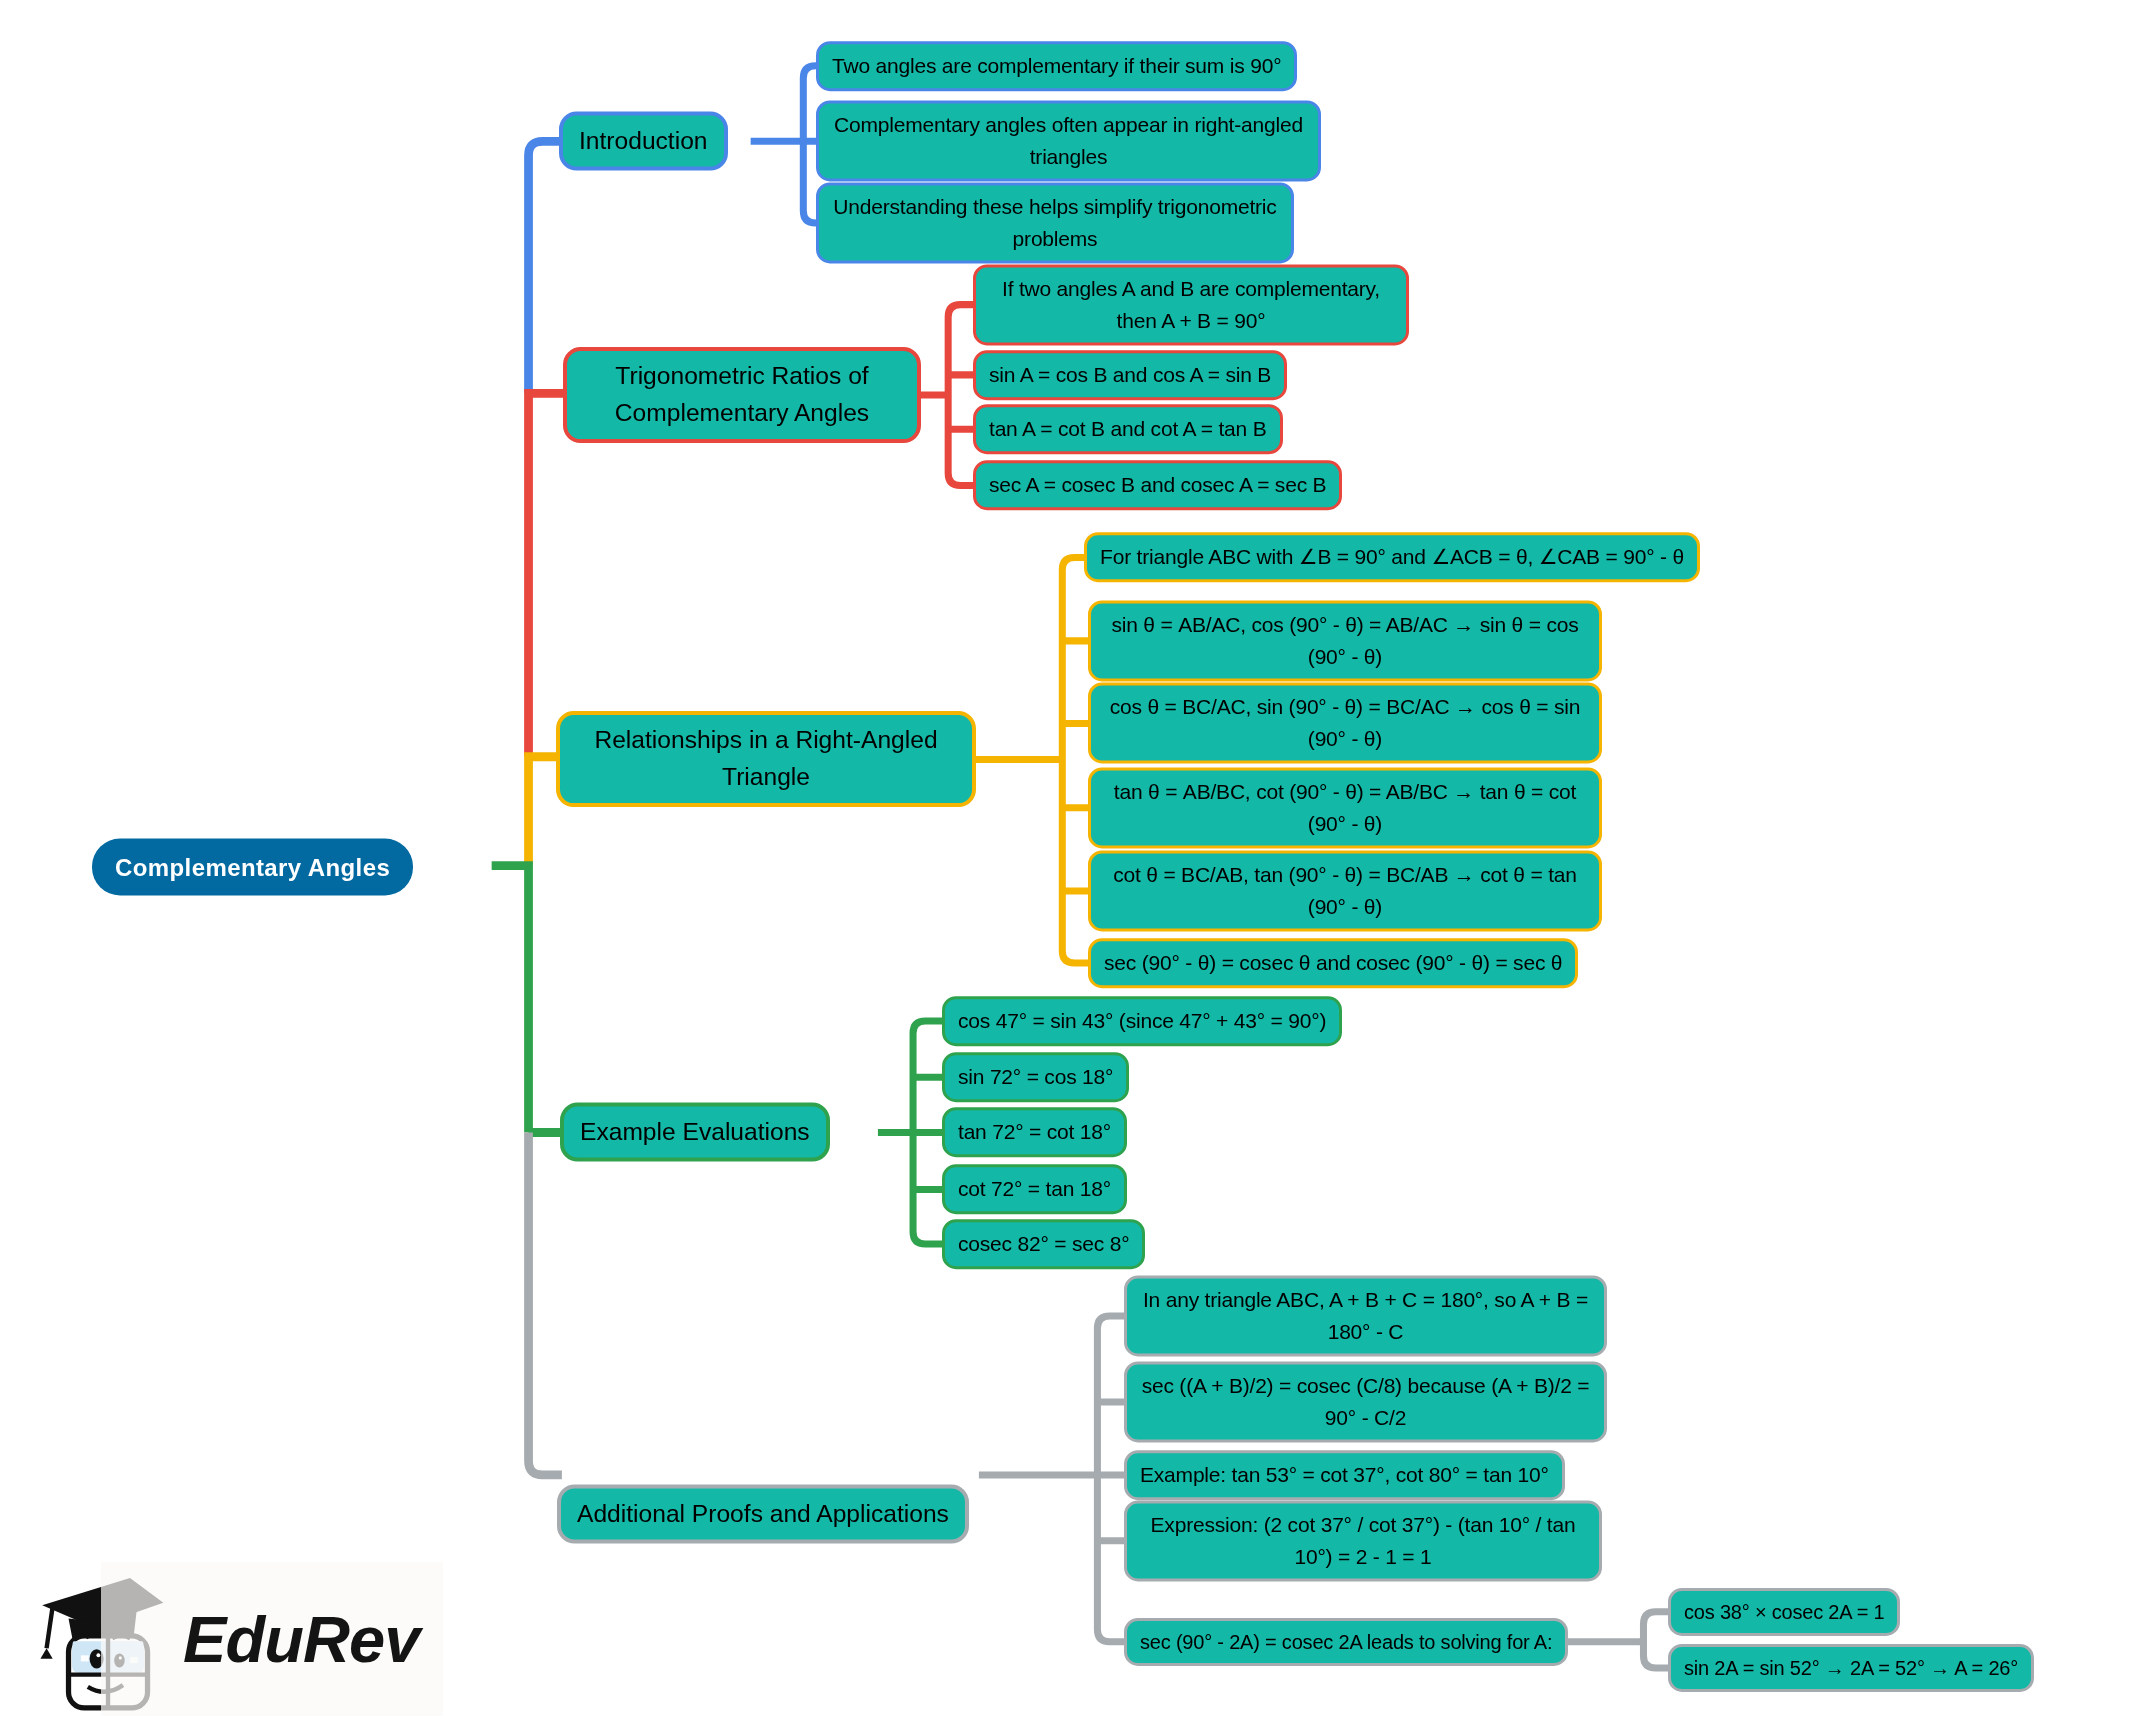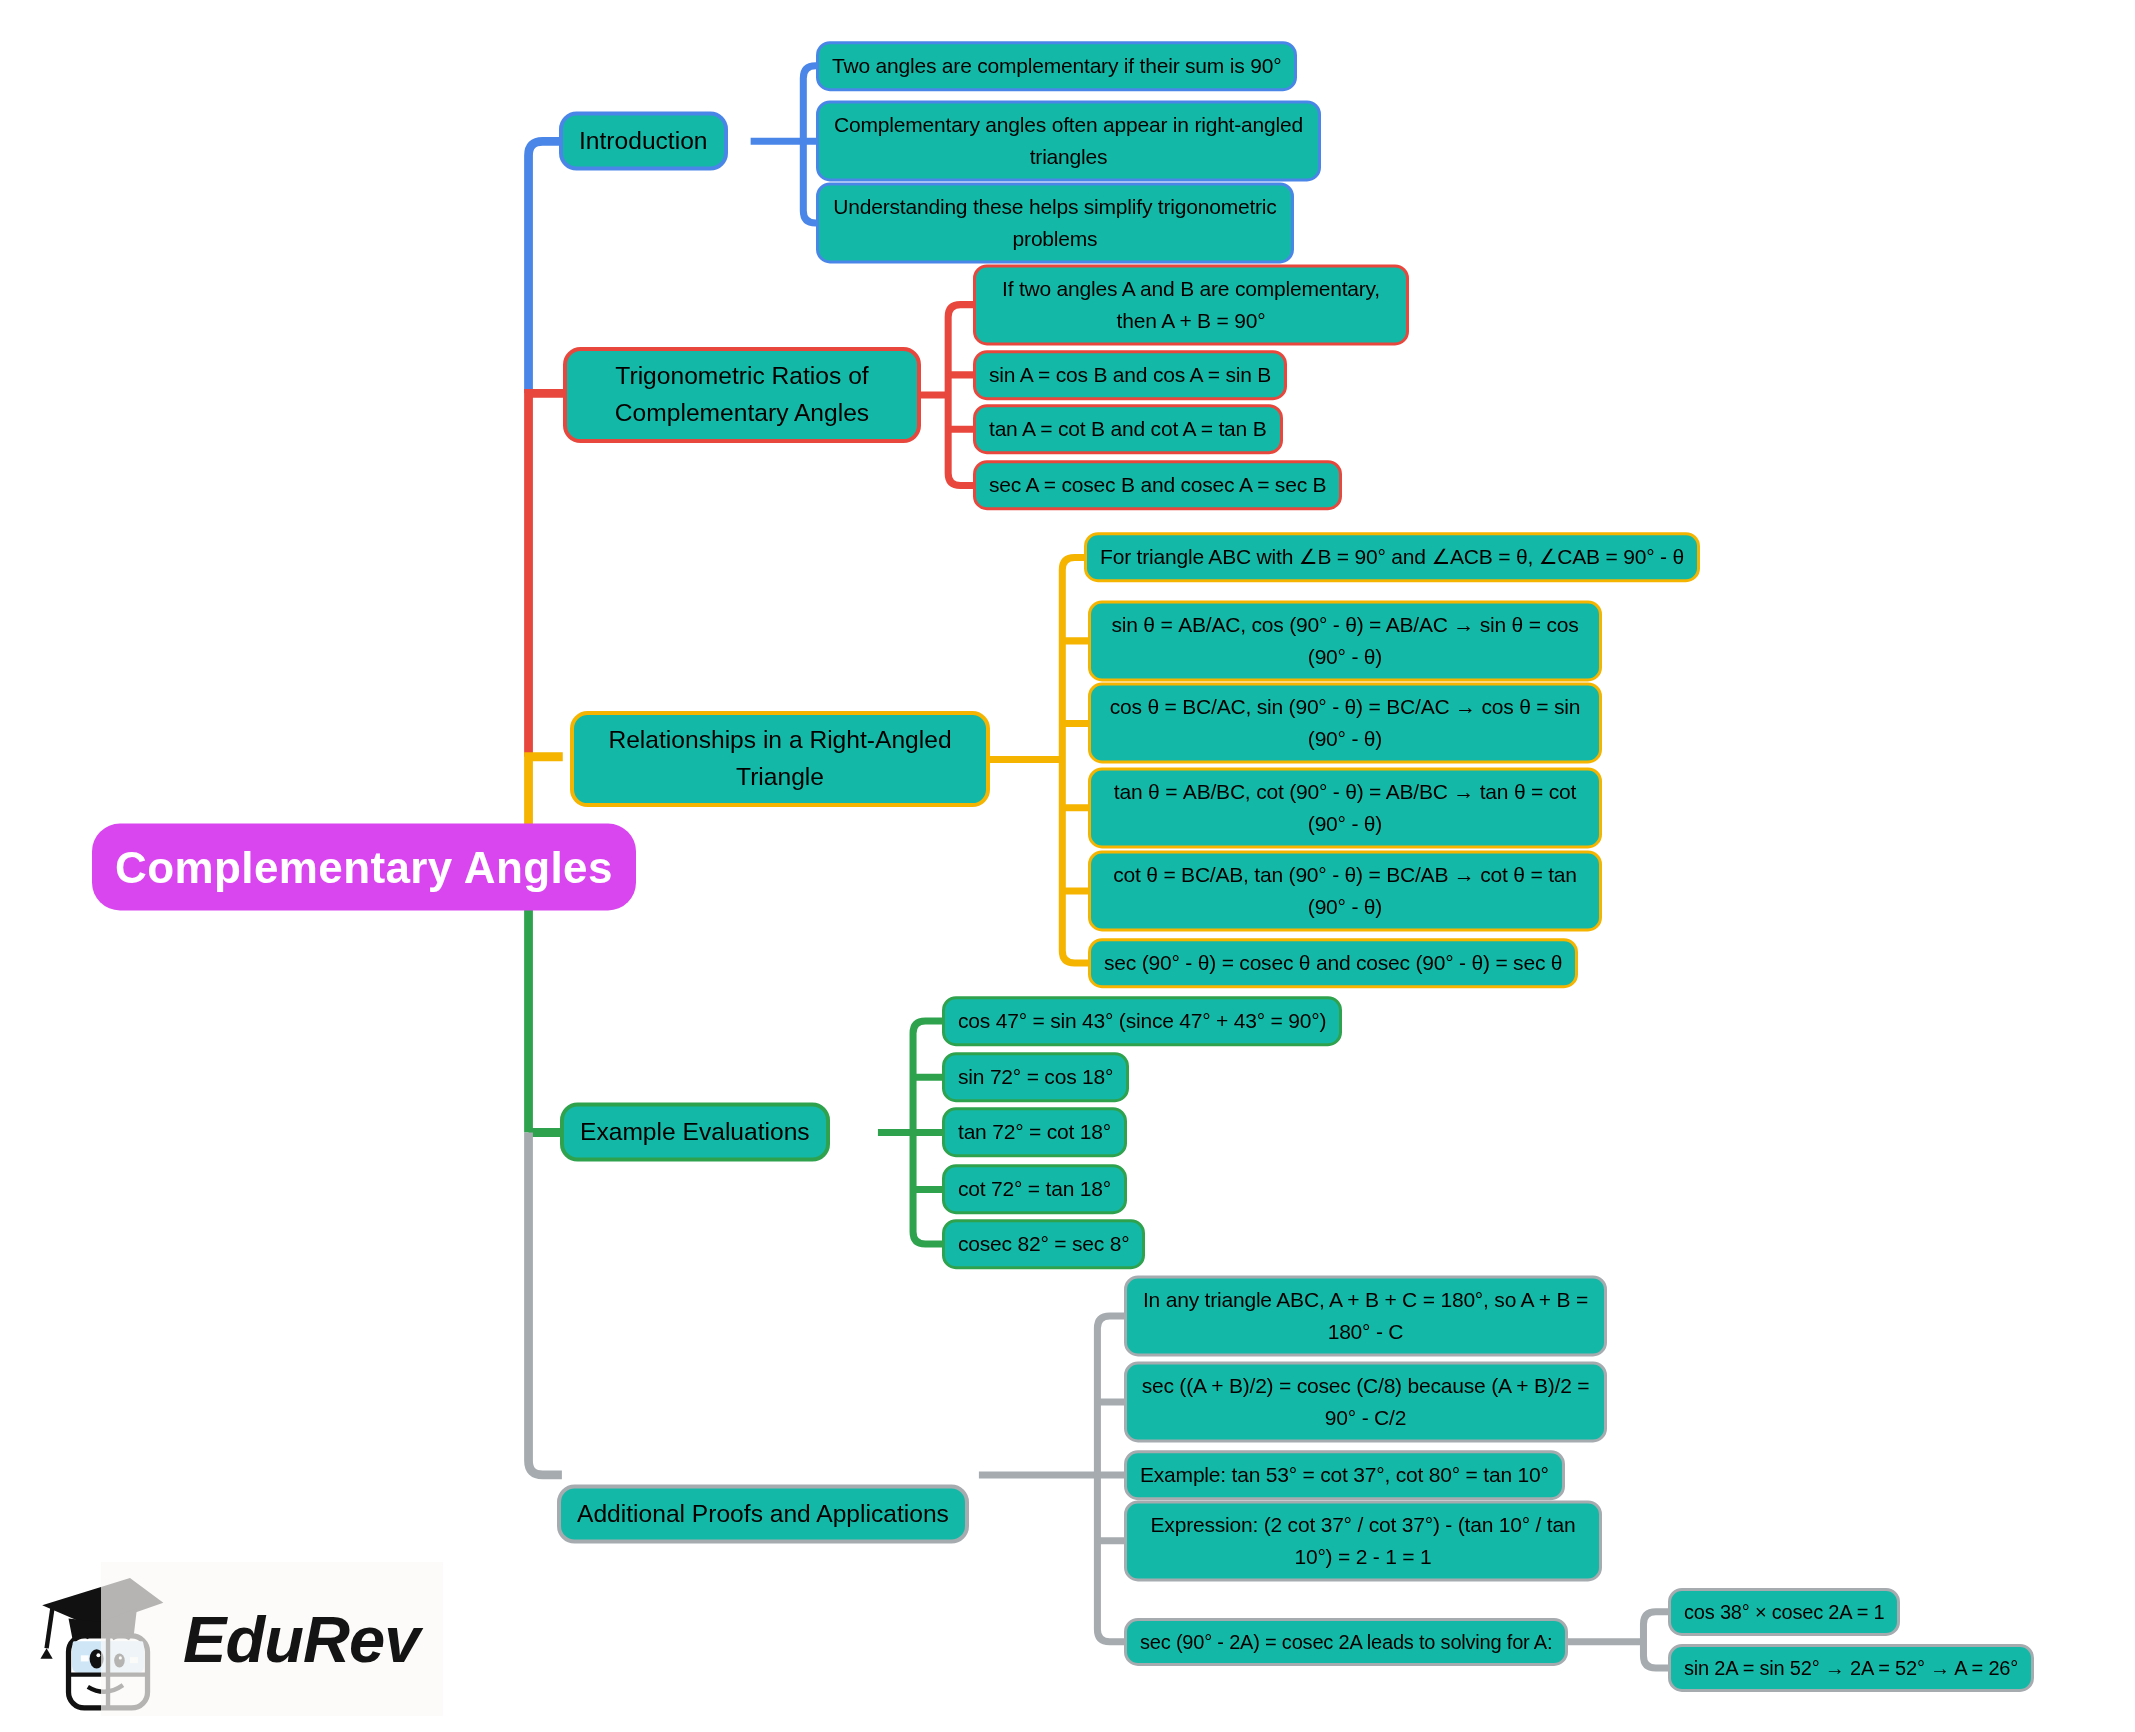--- a/index.html
+++ b/index.html
@@ -28,24 +28,24 @@
   .nowrap { white-space:nowrap; }
   .heading {
     font-size:24.6px;
     border-width:4.4px;
     border-radius:17.6px;
     padding:7px 16px;
     line-height:1.5;
     letter-spacing:0;
   }
   .root {
-    background:#d946ef;
+    background:#0369a1;
     color:#ffffff;
     font-weight:bold;
-    font-size:44px;
+    font-size:24px;
     border:none;
     border-radius:28px;
     padding:10.5px 23px;
     white-space:nowrap;
     letter-spacing:0.4px;
   }
   .b-blue   { border-color:#4a86e8; }
   .b-red    { border-color:#e8473d; }
   .b-yellow { border-color:#f5b400; }
   .b-green  { border-color:#2fa24e; }
@@ -124,21 +124,21 @@
   <div class="node b-blue nowrap" style="left:816px; top:66px;">Two angles are complementary if their sum is 90°</div>
   <div class="node b-blue" style="left:816px; top:141px; width:505px;">Complementary angles often appear in right-angled triangles</div>
   <div class="node b-blue" style="left:816px; top:223px; width:478px;">Understanding these helps simplify trigonometric problems</div>
 
   <div class="node heading b-red" style="left:563px; top:395px; width:358px;">Trigonometric Ratios of Complementary Angles</div>
   <div class="node b-red" style="left:973px; top:305px; width:436px;">If two angles A and B are complementary, then A + B = 90°</div>
   <div class="node b-red nowrap" style="left:973px; top:375px;">sin A = cos B and cos A = sin B</div>
   <div class="node b-red nowrap" style="left:973px; top:429px;">tan A = cot B and cot A = tan B</div>
   <div class="node b-red nowrap" style="left:973px; top:485px;">sec A = cosec B and cosec A = sec B</div>
 
-  <div class="node heading b-yellow" style="left:570px; top:759px; width:420px;">Relationships in a Right-Angled Triangle</div>
+  <div class="node heading b-yellow" style="left:556px; top:759px; width:420px;">Relationships in a Right-Angled Triangle</div>
   <div class="node b-yellow" style="left:1084px; top:557px; width:616px;">For triangle ABC with ∠B = 90° and ∠ACB = θ, ∠CAB = 90° - θ</div>
   <div class="node b-yellow" style="left:1088px; top:641px; width:514px;">sin θ = AB/AC, cos (90° - θ) = AB/AC → sin θ = cos (90° - θ)</div>
   <div class="node b-yellow" style="left:1088px; top:723px; width:514px;">cos θ = BC/AC, sin (90° - θ) = BC/AC → cos θ = sin (90° - θ)</div>
   <div class="node b-yellow" style="left:1088px; top:808px; width:514px;">tan θ = AB/BC, cot (90° - θ) = AB/BC → tan θ = cot (90° - θ)</div>
   <div class="node b-yellow" style="left:1088px; top:891px; width:514px;">cot θ = BC/AB, tan (90° - θ) = BC/AB → cot θ = tan (90° - θ)</div>
   <div class="node b-yellow nowrap" style="left:1088px; top:963px;">sec (90° - θ) = cosec θ and cosec (90° - θ) = sec θ</div>
 
   <div class="node heading b-green nowrap" style="left:560px; top:1132px;">Example Evaluations</div>
   <div class="node b-green nowrap" style="left:942px; top:1021px;">cos 47° = sin 43° (since 47° + 43° = 90°)</div>
   <div class="node b-green nowrap" style="left:942px; top:1077px;">sin 72° = cos 18°</div>

